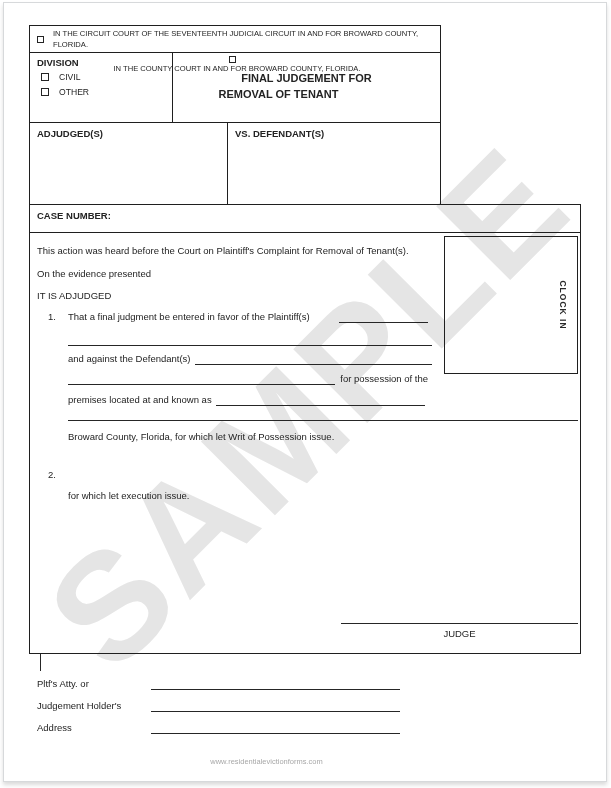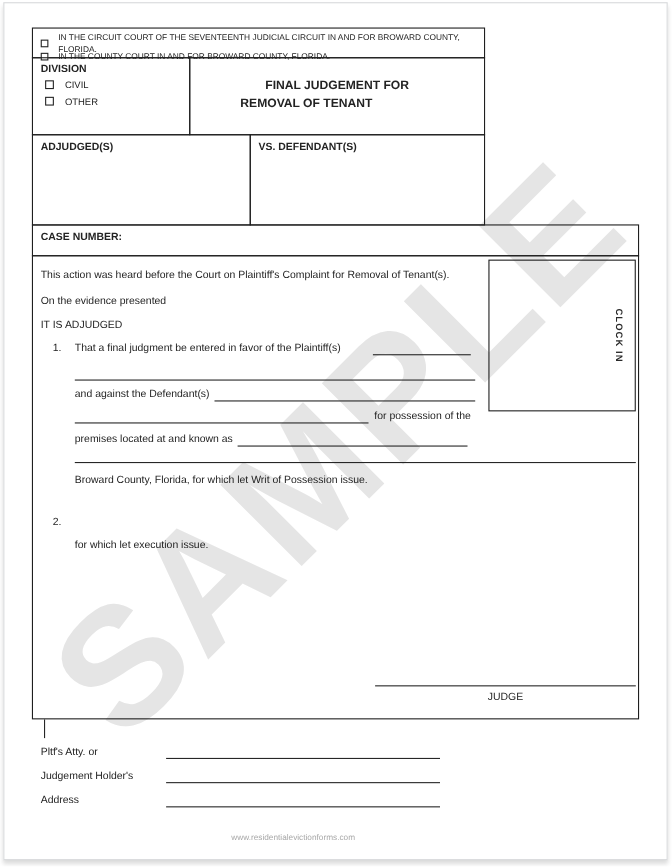--- a/index.html
+++ b/index.html
@@ -64,21 +64,21 @@
 
   <div class="pageframe"></div>
 
   <div class="watermark">SAMPLE</div>
 
   <div class="box" style="left:29px; top:25px; width:412px; height:28px;"></div>
   <div class="cbrow fs-tiny" style="left:37px; top:28px; width:400px;">
     <span class="cb"></span>
     <span class="txt">IN THE CIRCUIT COURT OF THE SEVENTEENTH JUDICIAL CIRCUIT IN AND FOR BROWARD COUNTY, FLORIDA.</span>
   </div>
-  <div class="cbrow fs-tiny" style="left:37px; top:46px; width:400px;">
+  <div class="cbrow fs-tiny" style="left:37px; top:56px; width:400px;flex-direction:column;">
     <span class="cb"></span>
     <span class="txt">IN THE COUNTY COURT IN AND FOR BROWARD COUNTY, FLORIDA.</span>
   </div>
 
   <div class="box" style="left:29px; top:52px; width:144px; height:71px;"></div>
   <div class="abs fs-body bold" style="left:37px; top:57px;">DIVISION</div>
   <div class="cbrow fs-small" style="left:41px; top:71px;">
     <span class="cb lg"></span>
     <span class="txt">CIVIL</span>
   </div>

